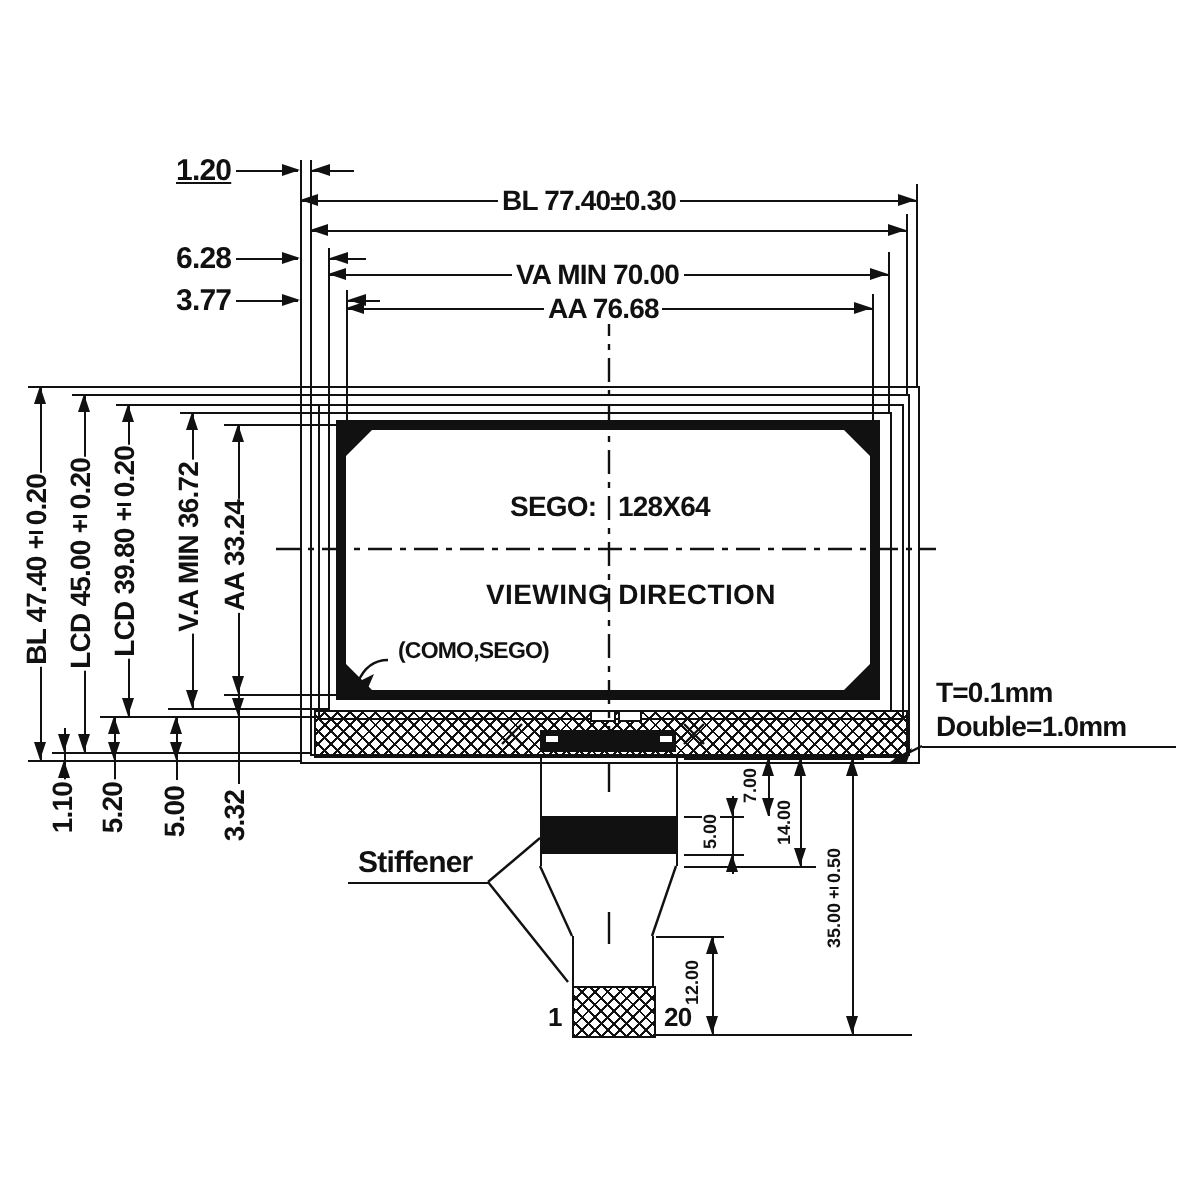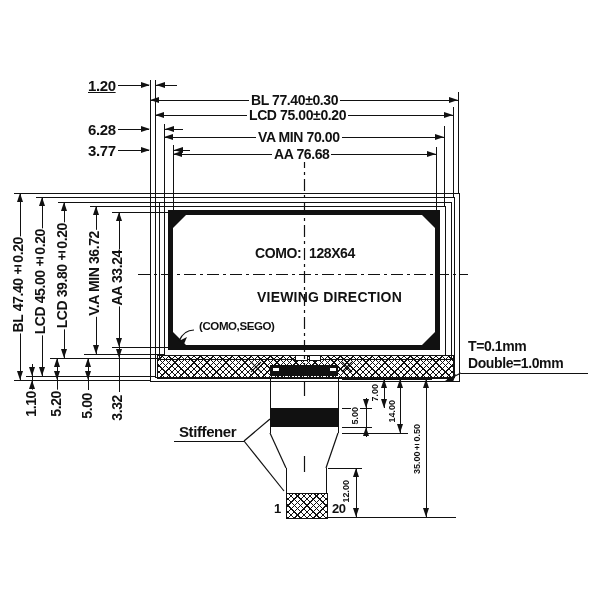--- a/index.html
+++ b/index.html
@@ -117,21 +117,20 @@
   <div class="ar r" style="left:141px;top:146.5px;"></div>
   <div class="hl" style="left:174px;top:150px;width:16px;"></div>
   <div class="ar l" style="left:174px;top:146.5px;"></div>
 
   <div class="hl" style="left:173px;top:154px;width:263px;"></div>
   <div class="ar l" style="left:173px;top:150.5px;"></div>
   <div class="ar r" style="left:427px;top:150.5px;"></div>
 
   <div class="dimtext" style="left:86px;top:78px;font-size:15px;text-decoration:underline;">1.20</div>
   <div class="dimtext" style="left:249px;top:93px;">BL 77.40±0.30</div>
-  <div class="dimtext" style="left:247px;top:108px;">LCD 75.00±0.20</div>
   <div class="dimtext" style="left:86px;top:122px;font-size:15px;">6.28</div>
   <div class="dimtext" style="left:256px;top:130px;">VA MIN 70.00</div>
   <div class="dimtext" style="left:86px;top:143px;font-size:15px;">3.77</div>
   <div class="dimtext" style="left:272px;top:147px;">AA 76.68</div>
 
   <div class="hl" style="left:14px;top:193px;width:136px;"></div>
   <div class="hl" style="left:36px;top:197px;width:119px;"></div>
   <div class="hl" style="left:58px;top:202px;width:101px;"></div>
   <div class="hl" style="left:90px;top:206px;width:74px;"></div>
   <div class="hl" style="left:112px;top:212px;width:61px;"></div>
@@ -202,23 +201,23 @@
   <div class="vl" style="left:356px;top:468px;height:49px;"></div>
   <div class="ar u" style="left:352.5px;top:468px;"></div>
   <div class="ar d" style="left:352.5px;top:508px;"></div>
 
   <div class="vtext small" style="left:371px;top:383px;">7.00</div>
   <div class="vtext small" style="left:351px;top:406px;">5.00</div>
   <div class="vtext small" style="left:388px;top:399px;">14.00</div>
   <div class="vtext small" style="left:413px;top:423px;">35.00±0.50</div>
   <div class="vtext small" style="left:342px;top:479px;">12.00</div>
 
-  <div class="dimtext" style="left:253px;top:246px;background:transparent;">COMO:</div>
+  <div class="dimtext" style="left:253px;top:246px;background:transparent;">SEGO:</div>
   <div class="dimtext" style="left:307px;top:246px;background:transparent;">128X64</div>
-  <div class="dimtext" style="left:255px;top:290px;background:transparent;letter-spacing:0.2px;">VIEWING DIRECTION</div>
+  <div class="dimtext" style="left:241px;top:290px;background:transparent;letter-spacing:0.2px;">VIEWING DIRECTION</div>
   <div class="dimtext" style="left:197px;top:320px;font-size:11.5px;background:transparent;">(COMO,SEGO)</div>
 
   <div class="dimtext" style="left:177px;top:424px;font-size:15px;background:transparent;">Stiffener</div>
   <div class="hl" style="left:174px;top:441px;width:70px;"></div>
 
   <div class="dimtext" style="left:466px;top:339px;background:transparent;">T=0.1mm</div>
   <div class="dimtext" style="left:466px;top:356px;background:transparent;">Double=1.0mm</div>
   <div class="hl" style="left:461px;top:373px;width:127px;"></div>
 
   <div class="dimtext" style="left:272px;top:502px;font-size:13px;background:transparent;">1</div>

